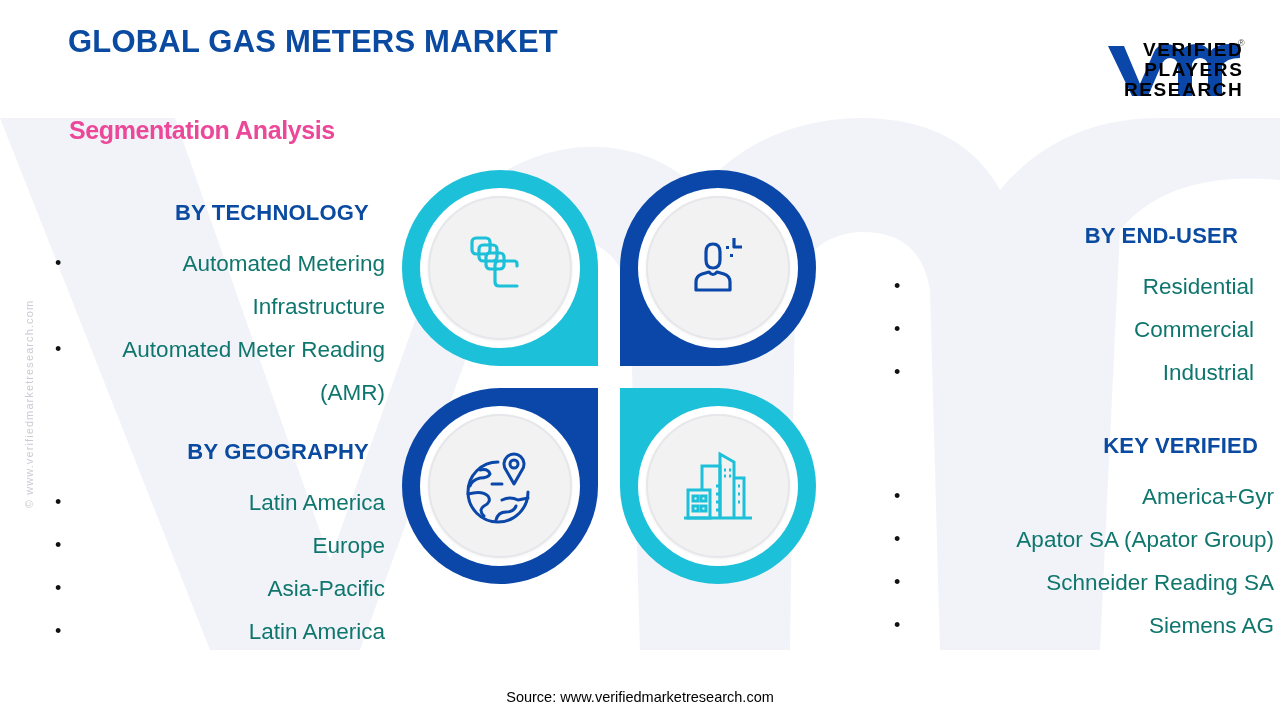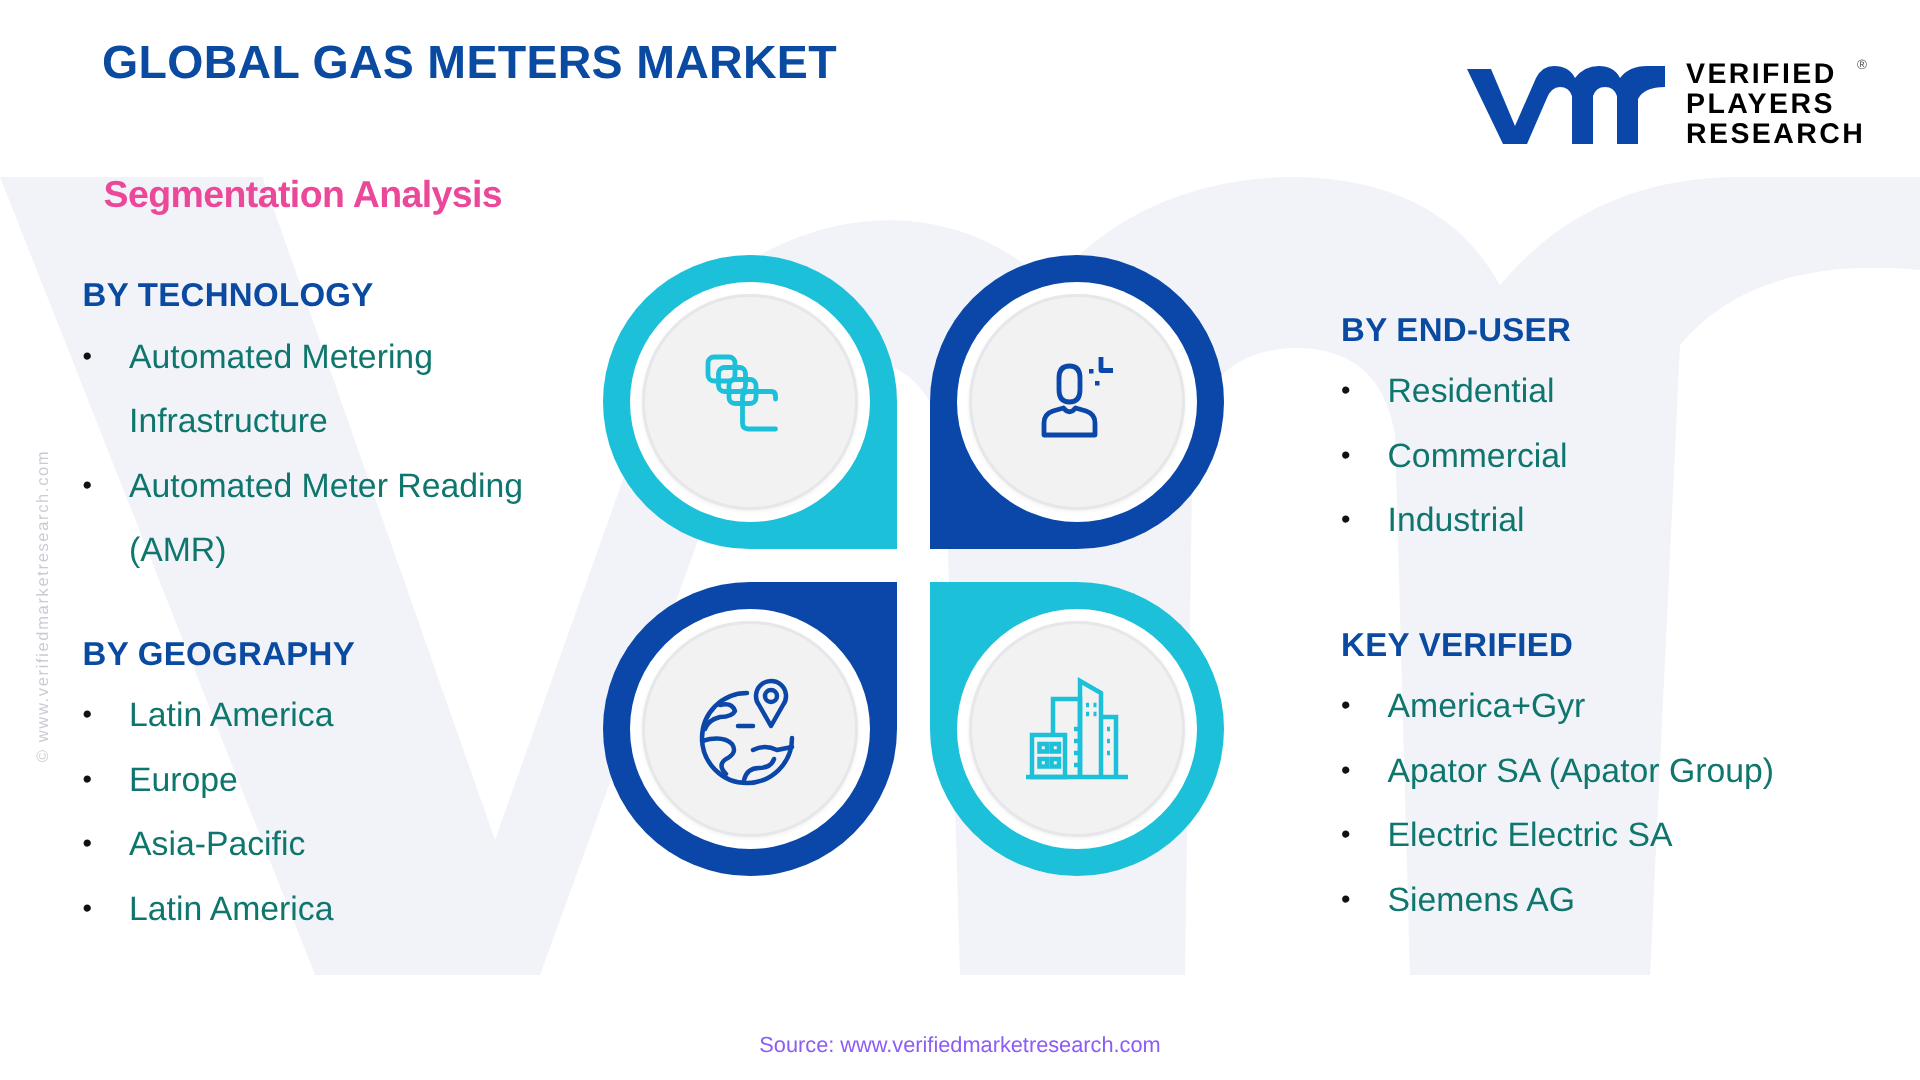--- a/index.html
+++ b/index.html
@@ -2,38 +2,38 @@
 <html><head>
 <meta charset="utf-8">
 <style>
   html, body { margin: 0; padding: 0; }
   body {
     width: 1280px; height: 720px; position: relative; overflow: hidden;
     background: #ffffff;
     font-family: "Liberation Sans", "DejaVu Sans", sans-serif;
   }
   .watermark { position: absolute; left: 0; top: 0; width: 1280px; height: 720px; z-index: 0; }
-  .abs { position: absolute; }
+  .abs { position: absolute; text-align: right; }
   .title {
     left: 68px; top: 24px; font-size: 31px; font-weight: 700; color: #0a4aa0;
     letter-spacing: 0.2px; z-index: 2;
   }
   .subtitle {
     left: 69px; top: 116px; font-size: 25px; font-weight: 700; color: #ec4899;
     letter-spacing: -0.4px; z-index: 2;
   }
   .logo { left: 976px; top: 38px; width: 270px; height: 64px; z-index: 2; }
   .logo-text {
     position: absolute; left: 148px; top: 2px; font-size: 19px; font-weight: 700;
     color: #000000; line-height: 20px; letter-spacing: 1.6px;
   }
   .logo-reg { position: absolute; left: 262px; top: 0px; font-size: 9px; color: #555; }
   .section { z-index: 2; }
   .section h3 {
-    margin: 0; font-size: 22px; font-weight: 700; color: #0a4aa0; letter-spacing: 0.2px;
+    margin: 16px; font-size: 22px; font-weight: 700; color: #0a4aa0; letter-spacing: 0.2px;
   }
   .section ul { list-style: none; margin: 0; padding: 0; }
   .section li {
     position: relative; font-size: 22.5px; color: #0f766e; line-height: 43px; padding-left: 31px;
   }
   .section li::before {
     content: "\2022"; position: absolute; left: 0; top: 0; font-size: 18px; color: #111;
   }
   .tech { left: 55px; top: 184px; width: 330px; }
   .tech li { line-height: 43px; }
@@ -41,21 +41,21 @@
   .enduser { left: 894px; top: 207px; width: 360px; }
   .players { left: 894px; top: 417px; width: 380px; }
   .section h3 + ul { margin-top: 6px; }
 
   .vertical {
     left: -81px; top: 398px; transform: rotate(-90deg); transform-origin: center;
     width: 220px; font-size: 11px; color: #c8ccd3; letter-spacing: 1.1px; z-index: 2;
     text-align: center;
   }
   .source {
-    left: 0; width: 1280px; top: 689px; text-align: center; font-size: 14.5px; color: #8b5cf6;
+    left: 0; width: 1280px; top: 689px; text-align: center; font-size: 14.5px; color: #000000;
     z-index: 2;
   }
 
   .quad { position: absolute; width: 196px; height: 196px; z-index: 2; }
   .quad .outer { position: absolute; inset: 0; }
   .quad .ring {
     position: absolute; left: 18px; top: 18px; width: 160px; height: 160px; border-radius: 50%;
     background: #ffffff;
   }
   .quad .inner {
@@ -121,21 +121,21 @@
     <li>Commercial</li>
     <li>Industrial</li>
   </ul>
 </div>
 
 <div class="abs section players">
   <h3>KEY VERIFIED</h3>
   <ul>
     <li>America+Gyr</li>
     <li>Apator SA (Apator Group)</li>
-    <li>Electric Electric SA</li>
+    <li>Schneider Reading SA</li>
     <li>Siemens AG</li>
   </ul>
 </div>
 
 <div class="quad q-tl">
   <div class="outer cyan"></div>
   <div class="ring"></div>
   <div class="inner">
     <svg width="72" height="72" viewBox="0 0 72 72" fill="none" stroke="#1cc0d9" stroke-width="3.2" stroke-linejoin="round" stroke-linecap="round">
       <rect x="8" y="6" width="18" height="16" rx="4"></rect>

